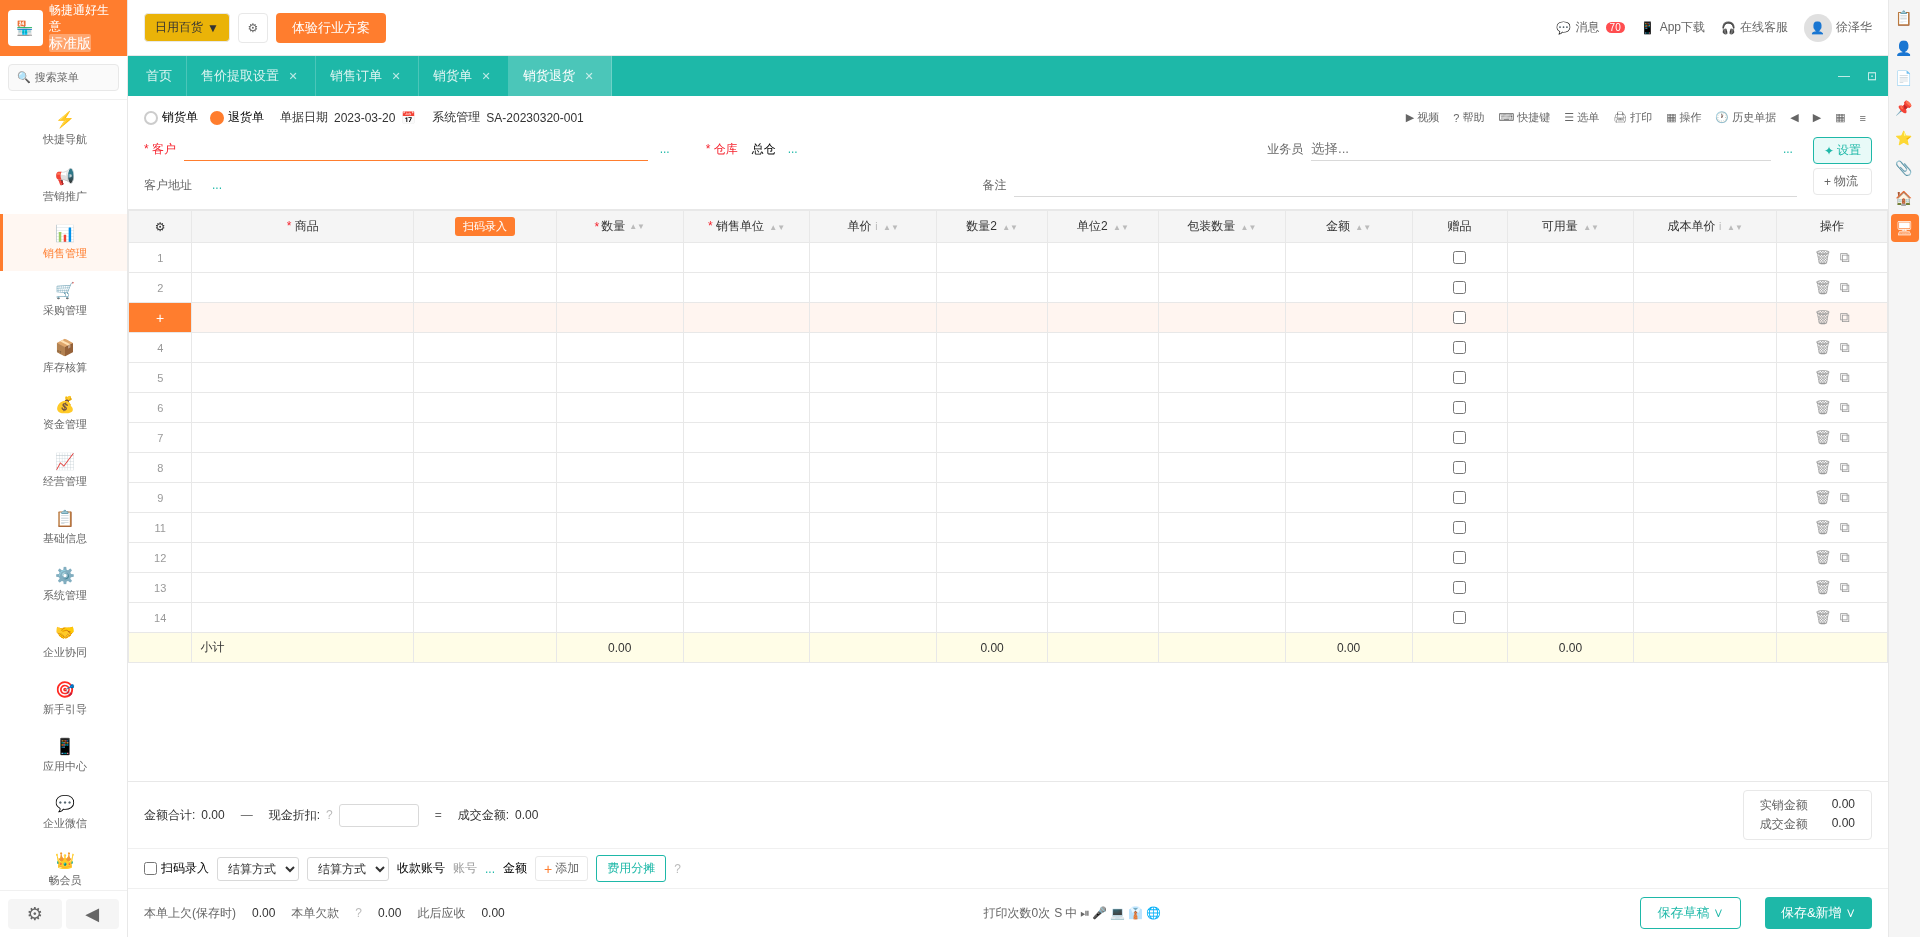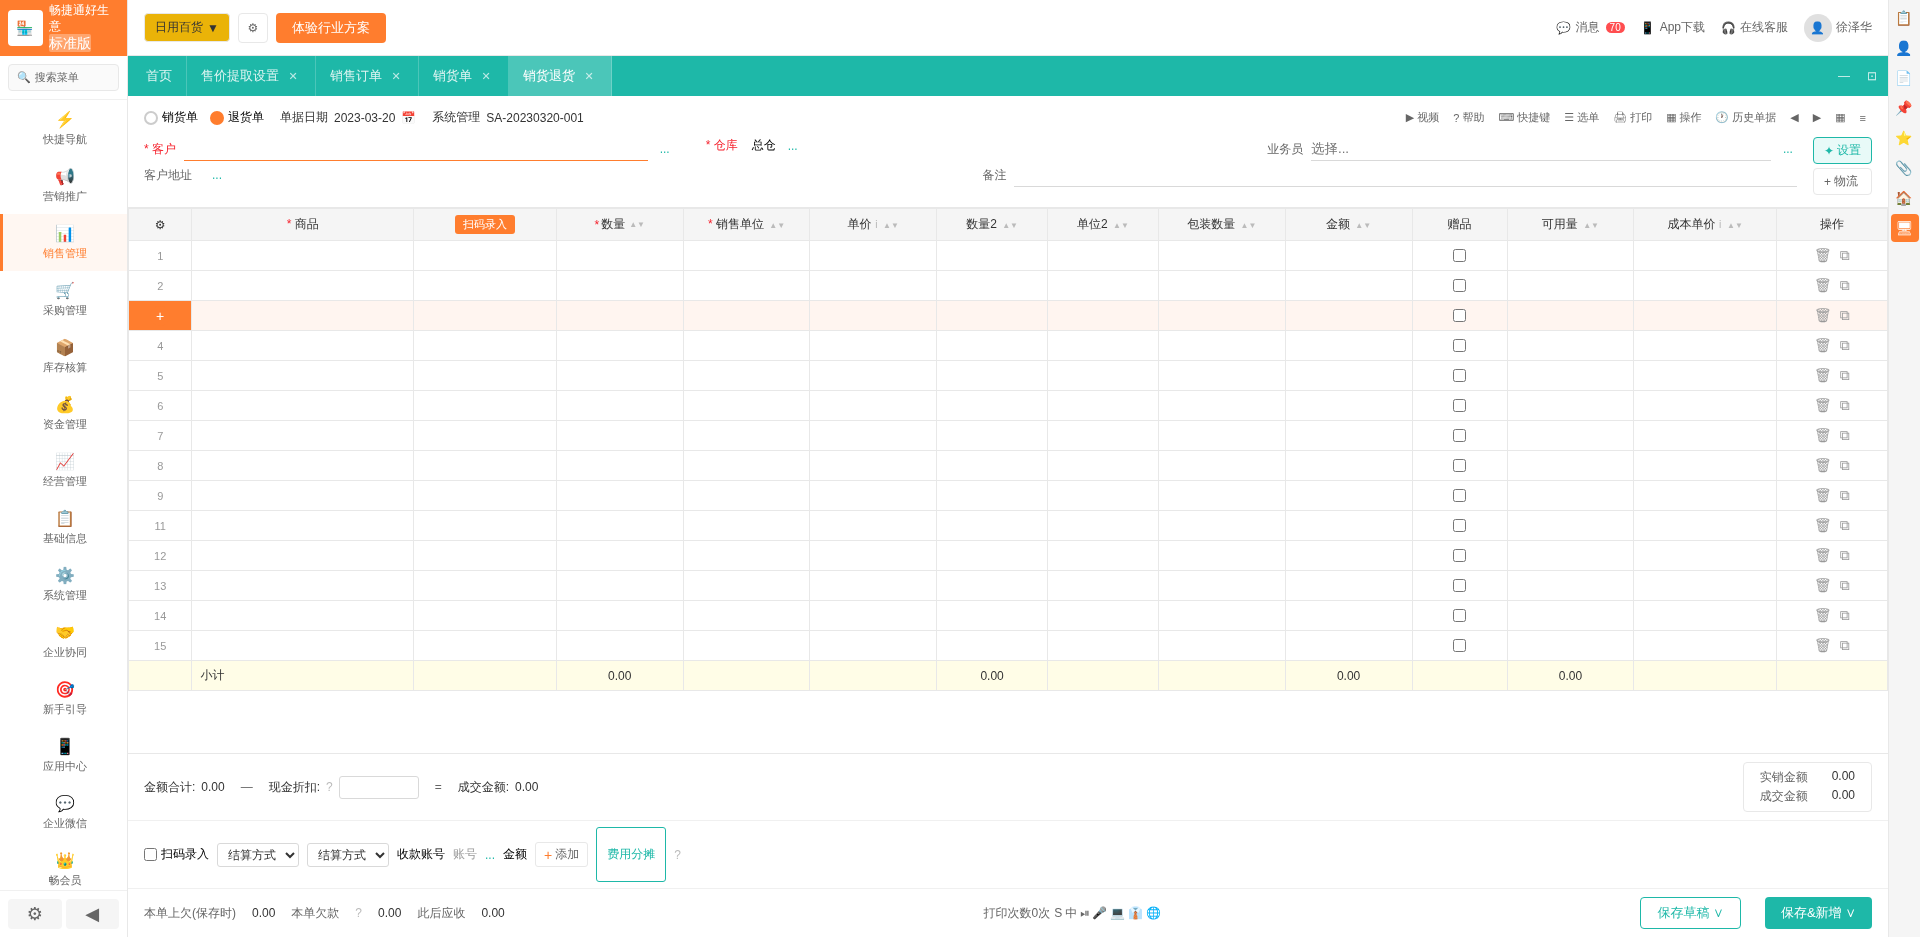--- a/index.html
+++ b/index.html
@@ -48,21 +48,21 @@
     .form-row1 { display: flex; align-items: center; gap: 16px; margin-bottom: 10px; }
     .radio-group { display: flex; align-items: center; gap: 12px; }
     .radio-item { display: flex; align-items: center; gap: 4px; cursor: pointer; }
     .radio-circle { width: 14px; height: 14px; border-radius: 50%; border: 2px solid #ccc; }
     .radio-circle.checked { border-color: #ff7d2e; background: #ff7d2e; }
     .form-date { display: flex; align-items: center; gap: 6px; color: #333; }
     .form-date-icon { color: #1eb8a8; cursor: pointer; }
     .form-id { display: flex; align-items: center; gap: 6px; color: #333; }
     .form-actions-right { margin-left: auto; display: flex; align-items: center; gap: 8px; }
     
-    .form-row2 { display: flex; align-items: flex-start; gap: 32px; margin-bottom: 2px; }
+    .form-row2 { display: flex; align-items: center; gap: 32px; margin-bottom: 12px; }
     .form-field { display: flex; align-items: center; gap: 8px; flex: 1; }
     .form-input { flex: 1; border: none; border-bottom: 1px solid #d9d9d9; padding: 4px 0; color: #333; min-width: 80px; outline: none; background: transparent; }
     .form-input-dots { color: #1eb8a8; cursor: pointer; padding: 0 4px; }
     
     .form-row3 { display: flex; align-items: center; gap: 24px; }
     .form-right-btn { border: 1px solid #e8e8e8; background: #fff; border-radius: 4px; padding: 4px 10px; cursor: pointer; color: #666; font-size: 12px; display: flex; align-items: center; gap: 3px; white-space: nowrap; }
     .form-right-btn.teal { background: #e8faf8; border-color: #1eb8a8; color: #1eb8a8; }
     
     
     .table-wrapper { flex: 1; overflow-y: auto; background: #fff; position: relative; }
@@ -87,21 +87,21 @@
     .summary-row { display: flex; align-items: center; gap: 16px; padding: 8px 16px; border-bottom: 1px solid #f0f0f0; }
     .summary-item { display: flex; align-items: center; gap: 6px; color: #333; font-size: 12px; }
     .summary-dash { color: #666; }
     .summary-equals { color: #666; }
     .payment-row { display: flex; align-items: center; gap: 8px; padding: 6px 16px; }
     .payment-checkbox { display: flex; align-items: center; gap: 4px; font-size: 12px; }
     .payment-select { border: 1px solid #d9d9d9; border-radius: 3px; padding: 3px 6px; font-size: 12px; color: #333; background: #fff; }
     .payment-dots { color: #1eb8a8; cursor: pointer; }
     .add-item-btn { border: 1px solid #e8e8e8; background: #fff; border-radius: 3px; padding: 3px 8px; cursor: pointer; display: flex; align-items: center; gap: 3px; color: #666; font-size: 12px; }
     .add-item-btn .plus { color: #ff7d2e; font-size: 14px; }
-    .fee-split-btn { background: #fff; border: 1px solid #1eb8a8; border-radius: 3px; padding: 18px 10px; color: #1eb8a8; cursor: pointer; font-size: 12px; }
+    .fee-split-btn { background: #fff; border: 1px solid #1eb8a8; border-radius: 3px; padding: 4px 10px; color: #1eb8a8; cursor: pointer; font-size: 12px; }
     .help-icon { color: #bbb; cursor: pointer; }
     
     .footer-row { display: flex; align-items: center; padding: 8px 16px; border-top: 1px solid #f0f0f0; justify-content: space-between; }
     .footer-left { display: flex; align-items: center; gap: 16px; font-size: 12px; color: #666; }
     .footer-center { display: flex; align-items: center; gap: 4px; color: #666; font-size: 12px; }
     .footer-right { display: flex; gap: 24px; }
     .btn-save-draft { background: #fff; border: 1px solid #1eb8a8; border-radius: 4px; padding: 6px 16px; color: #1eb8a8; cursor: pointer; font-size: 13px; display: flex; align-items: center; gap: 4px; }
     .btn-save-new { background: #1eb8a8; border: none; border-radius: 4px; padding: 6px 16px; color: #fff; cursor: pointer; font-size: 13px; display: flex; align-items: center; gap: 4px; }
     
     
@@ -753,45 +753,20 @@
               </td>
               <td></td>
               <td></td>
               <td>
                 <div class="action-icons">
                   <span class="action-icon">🗑</span>
                   <span class="action-icon">⧉</span>
                 </div>
               </td>
             </tr>
-          <tr>
-              <td><span class="row-num">15</span></td>
-              <td></td>
-              <td></td>
-              <td></td>
-              <td></td>
-              <td></td>
-              <td></td>
-              <td></td>
-              <td></td>
-              <td></td>
-              <td>
-                <div class="checkbox-cell">
-                  <input type="checkbox" style="">
-                </div>
-              </td>
-              <td></td>
-              <td></td>
-              <td>
-                <div class="action-icons">
-                  <span class="action-icon">🗑</span>
-                  <span class="action-icon">⧉</span>
-                </div>
-              </td>
-            </tr>
 
           <tr class="subtotal-row">
             <td></td>
             <td style="text-align:left;padding-left:8px;">小计</td>
             <td></td>
             <td>0.00</td>
             <td></td>
             <td></td>
             <td>0.00</td>
             <td></td>

